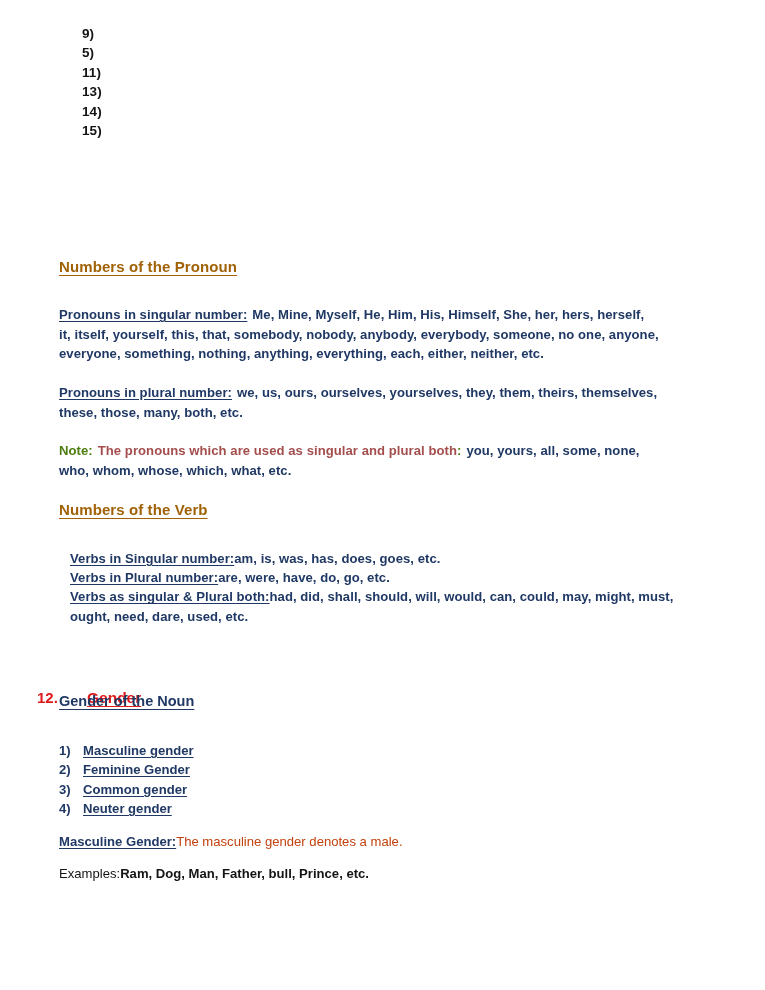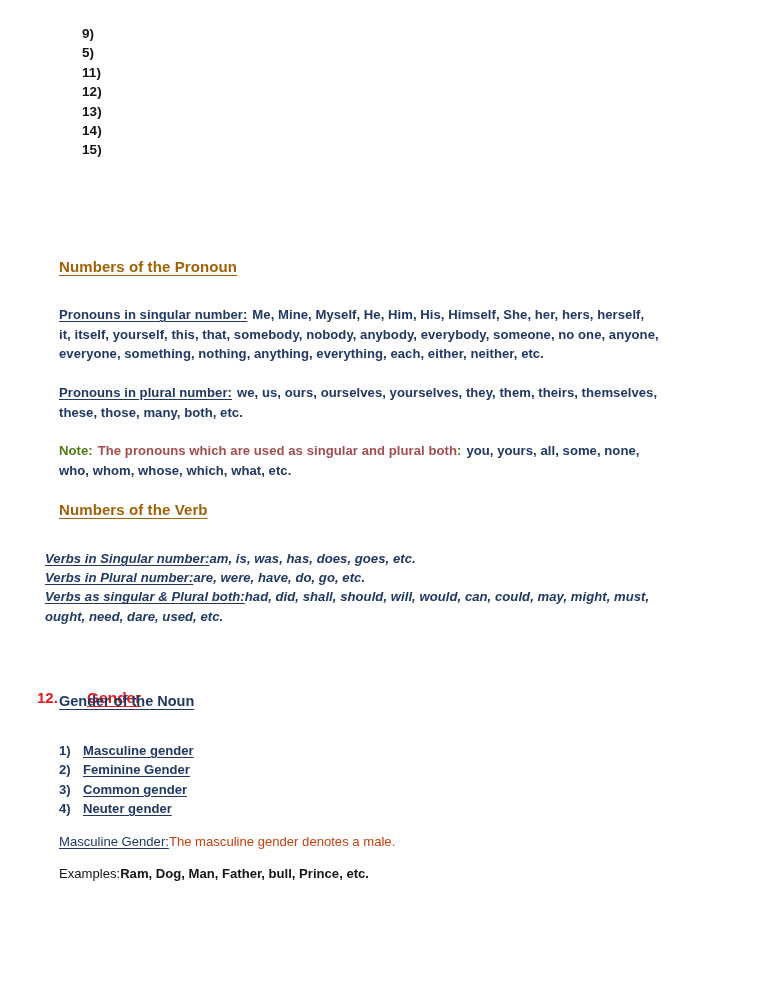--- a/index.html
+++ b/index.html
@@ -137,21 +137,21 @@
   }
 
   .def-line {
     position: absolute;
     left: 59px;
     top: 832px;
     font-size: 13.1px;
     line-height: 19.4px;
   }
   .def-lbl {
-    font-weight: normal;
+    font-weight: bold;
     color: #1F3864;
     text-decoration: underline;
     text-underline-offset: 2px;
   }
   .def-body {
     font-weight: normal;
     color: #c2410c;
   }
 
   .ex-line {
@@ -167,21 +167,20 @@
 </style>
 </head>
 <body>
 
 <div class="page">
 
   <div class="stub-list">
     <div class="stub-item">9)</div>
     <div class="stub-item">5)</div>
     <div class="stub-item">11)</div>
-    <div class="stub-item">12)</div>
     <div class="stub-item">13)</div>
     <div class="stub-item">14)</div>
     <div class="stub-item">15)</div>
   </div>
 
   <div class="blk sec-heading" style="left:59px; top:258px;">Numbers of the Pronoun</div>
 
   <div class="blk para" style="left:59px; top:305px; width:600px;">
     <span class="lbl">Pronouns in singular number:</span><span class="gap"></span><span>Me, Mine, Myself, He, Him, His, Himself, She, her, hers, herself, it, itself, yourself, this, that, somebody, nobody, anybody, everybody, someone, no one, anyone, everyone, something, nothing, anything, everything, each, either, neither, etc.</span>
   </div>
@@ -189,21 +188,21 @@
   <div class="blk para" style="left:59px; top:383px; width:600px;">
     <span class="lbl">Pronouns in plural number:</span><span class="gap"></span><span>we, us, ours, ourselves, yourselves, they, them, theirs, themselves, these, those, many, both, etc.</span>
   </div>
 
   <div class="blk para" style="left:59px; top:441px; width:614px;">
     <span class="note-lbl">Note:</span><span class="gap"></span><span class="note-phrase">The pronouns which are used as singular and plural both</span><span class="note-lbl">:</span><span class="gap"></span><span>you, yours, all, some, none, who, whom, whose, which, what, etc.</span>
   </div>
 
   <div class="blk sec-heading" style="left:59px; top:501px;">Numbers of the Verb</div>
 
-  <div class="blk" style="left:45px; top:549px; width:605px;font-style:italic;">
+  <div class="blk" style="left:70px; top:549px; width:605px;">
 
     <div class="tight-line">
       <span class="u">Verbs in Singular number:</span><span class="gap"></span><span>am, is, was, has, does, goes, etc.</span>
     </div>
 
     <div class="tight-line">
       <span class="u">Verbs in Plural number:</span><span class="gap"></span><span>are, were, have, do, go, etc.</span>
     </div>
 
     <div class="tight-line">

